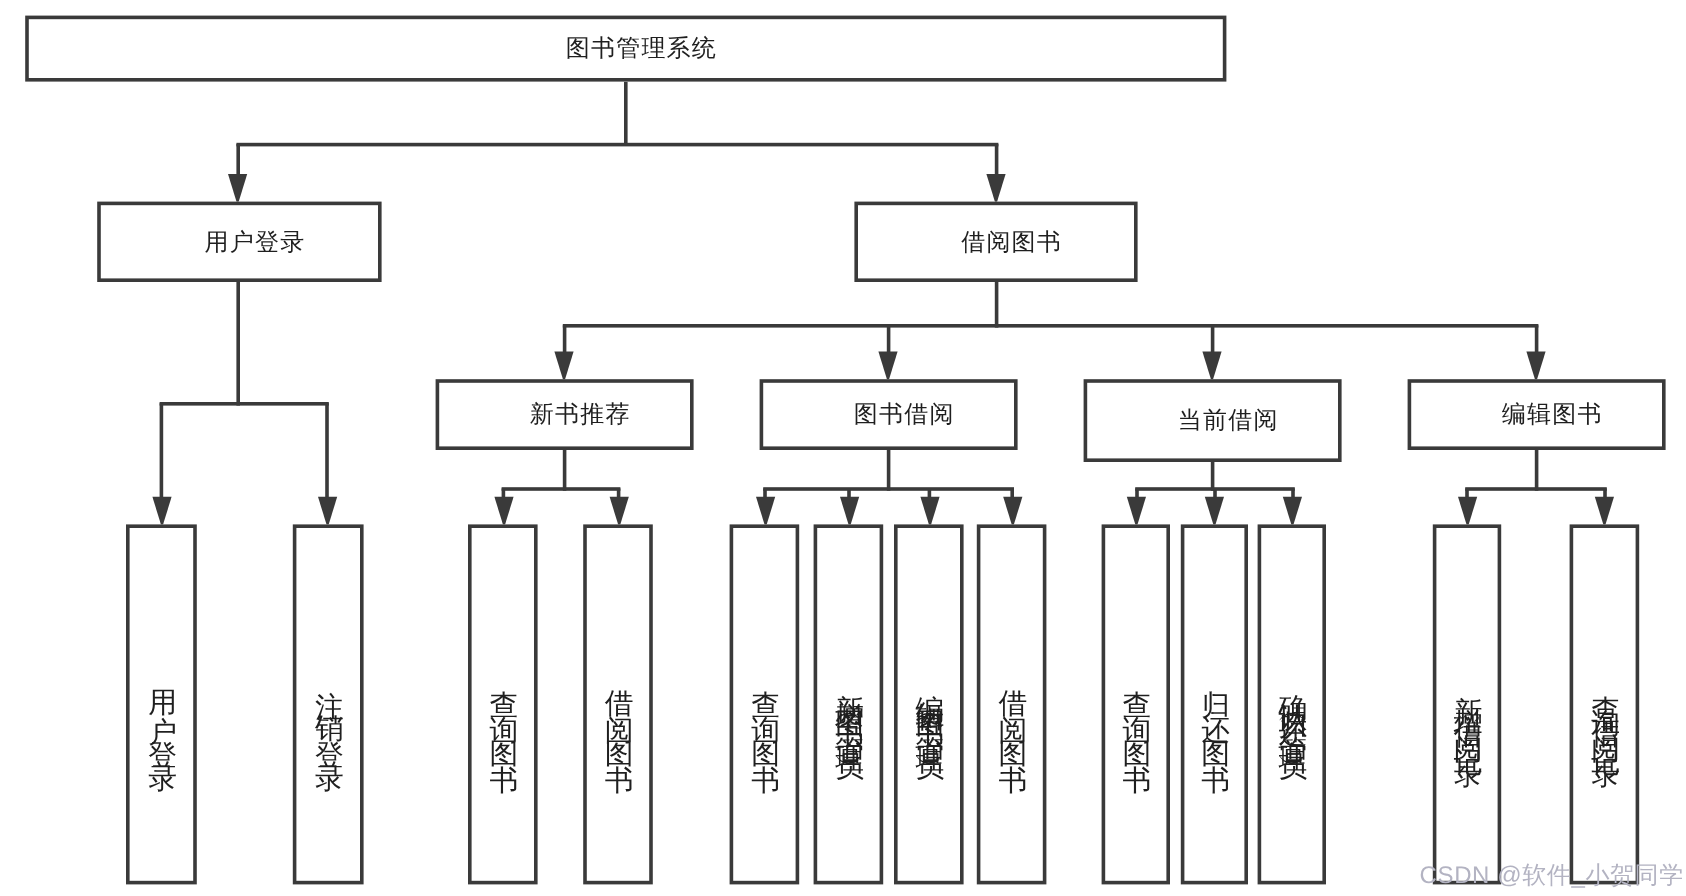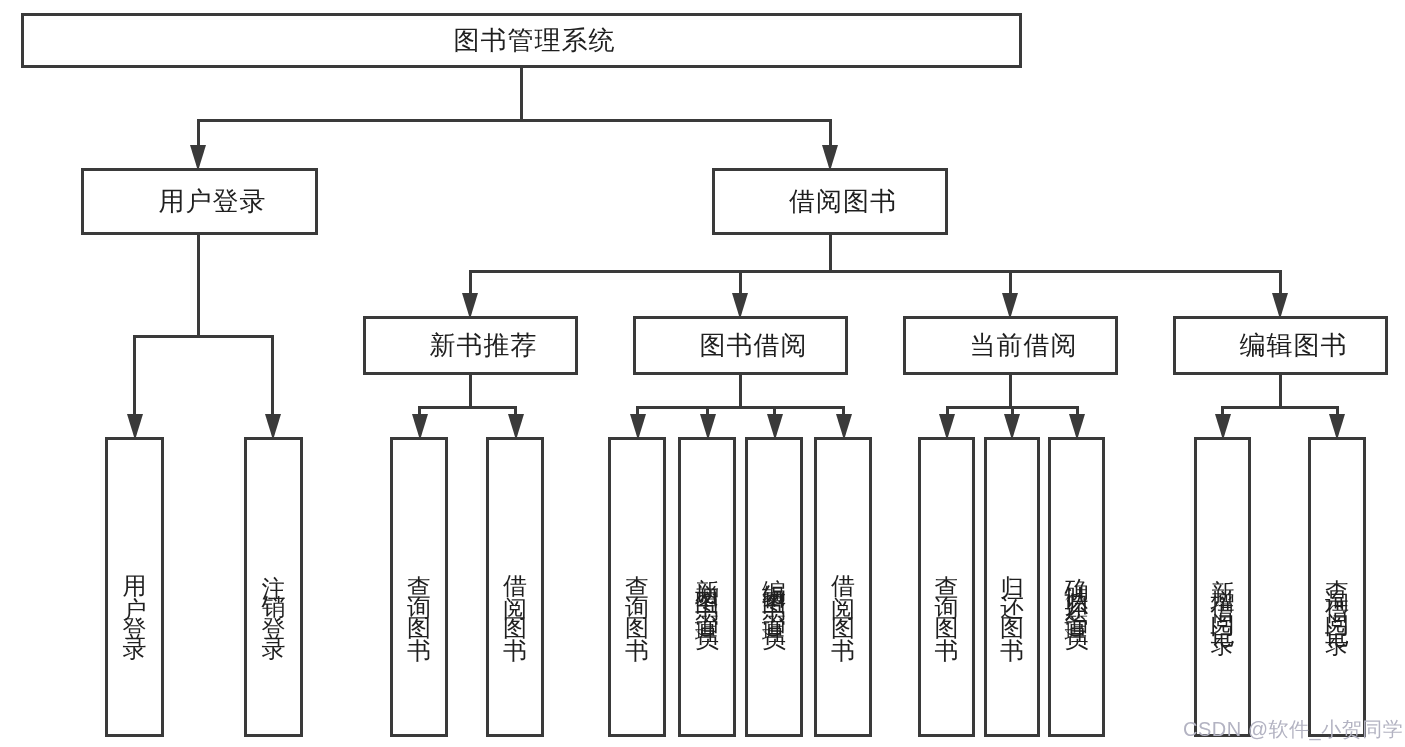--- a/index.html
+++ b/index.html
@@ -20,21 +20,21 @@
   .node{
     position:absolute;
     background:var(--bg);
     border:3px solid var(--stroke);
     box-sizing:border-box;
     display:flex;
     align-items:center;
     justify-content:center;
     color:var(--text);
   }
-  .node.h-node{font-size:26px;letter-spacing:1px;white-space:nowrap;padding-left:26px;}
+  .node.h-node{font-size:20px;letter-spacing:1px;white-space:nowrap;padding-left:26px;}
   .node.v-node span{
     writing-mode:vertical-rl;
     text-orientation:mixed;
     font-size:24px;
     line-height:1;
     white-space:nowrap;
   }
   .node.sp-wide span{letter-spacing:21px;margin-bottom:-21px;}
   .node.sp-medium span{letter-spacing:11px;margin-bottom:-11px;}
   .node.sp-tight span{letter-spacing:7px;margin-bottom:-7px;}
@@ -123,21 +123,21 @@
     </div>
     <div class="node h-node" style="left: 712px; top: 168px; width: 236px; height: 67px;">
       <span>借阅图书</span>
     </div>
     <div class="node h-node" style="left: 633px; top: 316px; width: 215px; height: 59px;">
       <span>图书借阅</span>
     </div>
     <div class="node h-node" style="left: 363px; top: 316px; width: 215px; height: 59px;">
       <span>新书推荐</span>
     </div>
-    <div class="node h-node" style="left: 903px; top: 316px; width: 215px; height: 59px;">
+    <div class="node h-node" style="left: 903px; top: 316px; width: 215px; height: 69px;">
       <span>当前借阅</span>
     </div>
     <div class="node h-node" style="left: 1173px; top: 316px; width: 215px; height: 59px;">
       <span>编辑图书</span>
     </div>
     <div class="node v-node sp-wide" style="left: 105px; top: 437px; width: 59px; height: 300px;">
       <span>用户登录</span>
     </div>
     <div class="node v-node sp-wide" style="left: 244px; top: 437px; width: 59px; height: 300px;">
       <span>注销登录</span>

